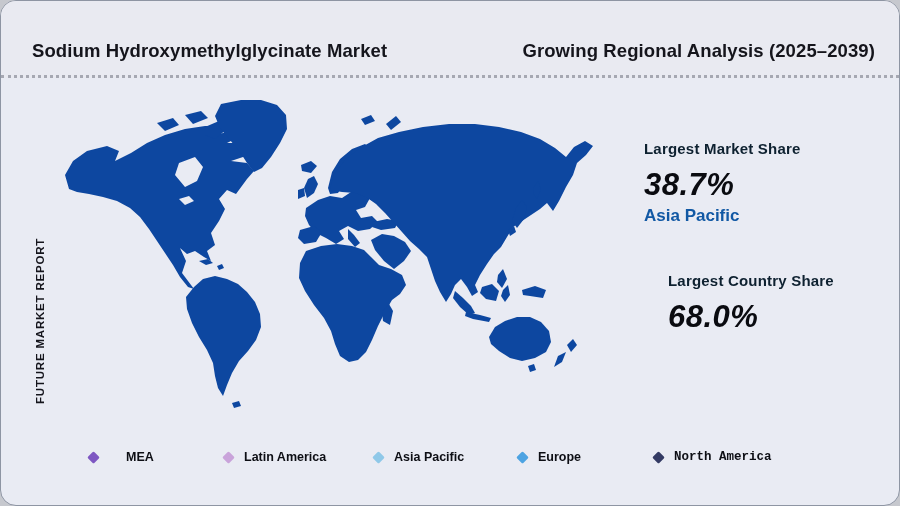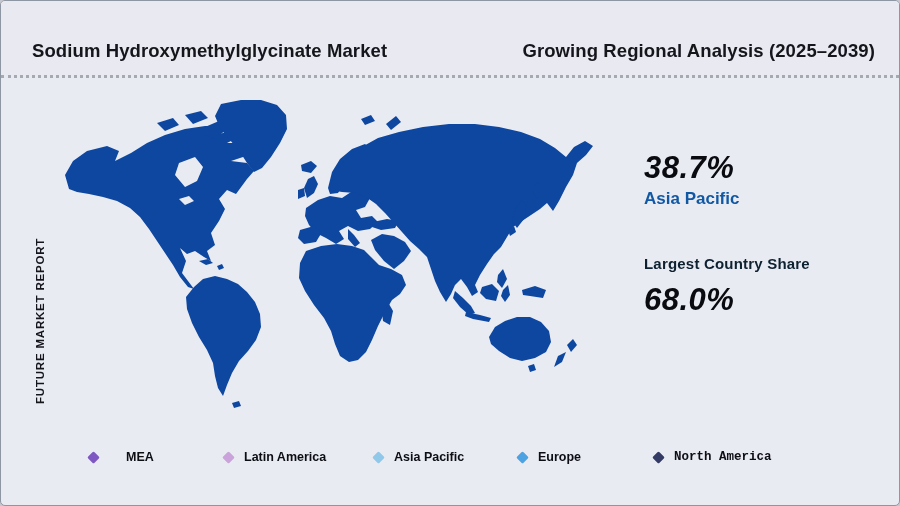--- a/index.html
+++ b/index.html
@@ -1,20 +1,20 @@
 <!DOCTYPE html>
 <html><head>
 <meta charset="utf-8">
 <style>
   * { margin:0; padding:0; box-sizing:border-box; }
   html,body { width:900px; height:506px; background:#c6c8ce; font-family:"Liberation Sans", sans-serif; }
   .frame {
     position:relative; width:900px; height:506px;
     background:#e9ebf3;
-    border:1px solid #8e95a3; border-radius:5px;
+    border:1px solid #8e95a3; border-radius:16px;
     overflow:hidden;
     padding-left:10px;
   }
   .frame::before{ 
     content:""; position:absolute; top:0; left:0; right:0; height:2px; background:#9aa0ab; opacity:.55;
   }
   .header {
     position:absolute; top:0; left:0; right:0; height:77px;
     background:#e9eaf1;
     display:flex; justify-content:space-between; align-items:flex-end;
@@ -29,21 +29,21 @@
     position:absolute; left:33px; top:228px; height:184px; width:16px;
     writing-mode:vertical-rl; transform:rotate(180deg);
     font-size:11.5px; font-weight:bold; letter-spacing:0.8px;
     color:#15151c; text-align:center; white-space:nowrap;
   }
   .map-wrap { position:absolute; left:60px; top:90px; width:560px; height:350px; }
   .stats { position:absolute; left:643px; top:139px; width:240px; }
   .stat-label { font-size:15px; font-weight:bold; color:#0e2130; letter-spacing:0.2px; }
   .stat-value { font-size:31px; font-weight:800; color:#0a0b10; line-height:1; margin-top:12px; letter-spacing:0.5px;font-style:italic; }
   .stat-region { font-size:17px; font-weight:bold; color:#1158a4; margin-top:6px; }
-  .stat + .stat { margin-top:46px; }
+  .stat + .stat { margin-top:46px;margin-left:24px; }
   .legend-item {
     position:absolute; top:447px; display:flex; align-items:center; gap:11px; height:18px;
   }
   .diamond {
     width:9px; height:9px; transform:rotate(45deg); border-radius:1.5px; flex:0 0 auto;
   }
   .legend-label { font-size:12.5px; font-weight:bold; color:#0d0e14; white-space:nowrap; }
   .li-0{ left:88px;gap:28px; } .li-1{ left:223px; } .li-2{ left:373px; } .li-3{ left:517px; } .li-4{ left:653px;font-family:Liberation Mono, monospace; }
 </style>
 </head>
@@ -114,20 +114,21 @@
         <path d="M428 246 L434 236 L444 230 L456 226 L469 226 L480 231 L488 240 L490 251 L485 261 L474 267 L461 270 L449 267 L438 260 L430 253 Z"></path>
         <path d="M467 275 L473 273 L475 279 L469 281 Z"></path>
         <path d="M506 254 L512 248 L516 254 L510 261 Z"></path>
         <path d="M497 265 L505 261 L501 271 L493 276 Z"></path>
       </g>
     </svg>
   </div>
 
   <div class="stats">
     <div class="stat">
+      <div class="stat-label">Largest Market Share</div>
       <div class="stat-value">38.7%</div>
       <div class="stat-region">Asia Pacific</div>
     </div>
     <div class="stat">
       <div class="stat-label">Largest Country Share</div>
       <div class="stat-value">68.0%</div>
     </div>
   </div>
 
   <div class="legend-item li-0">

